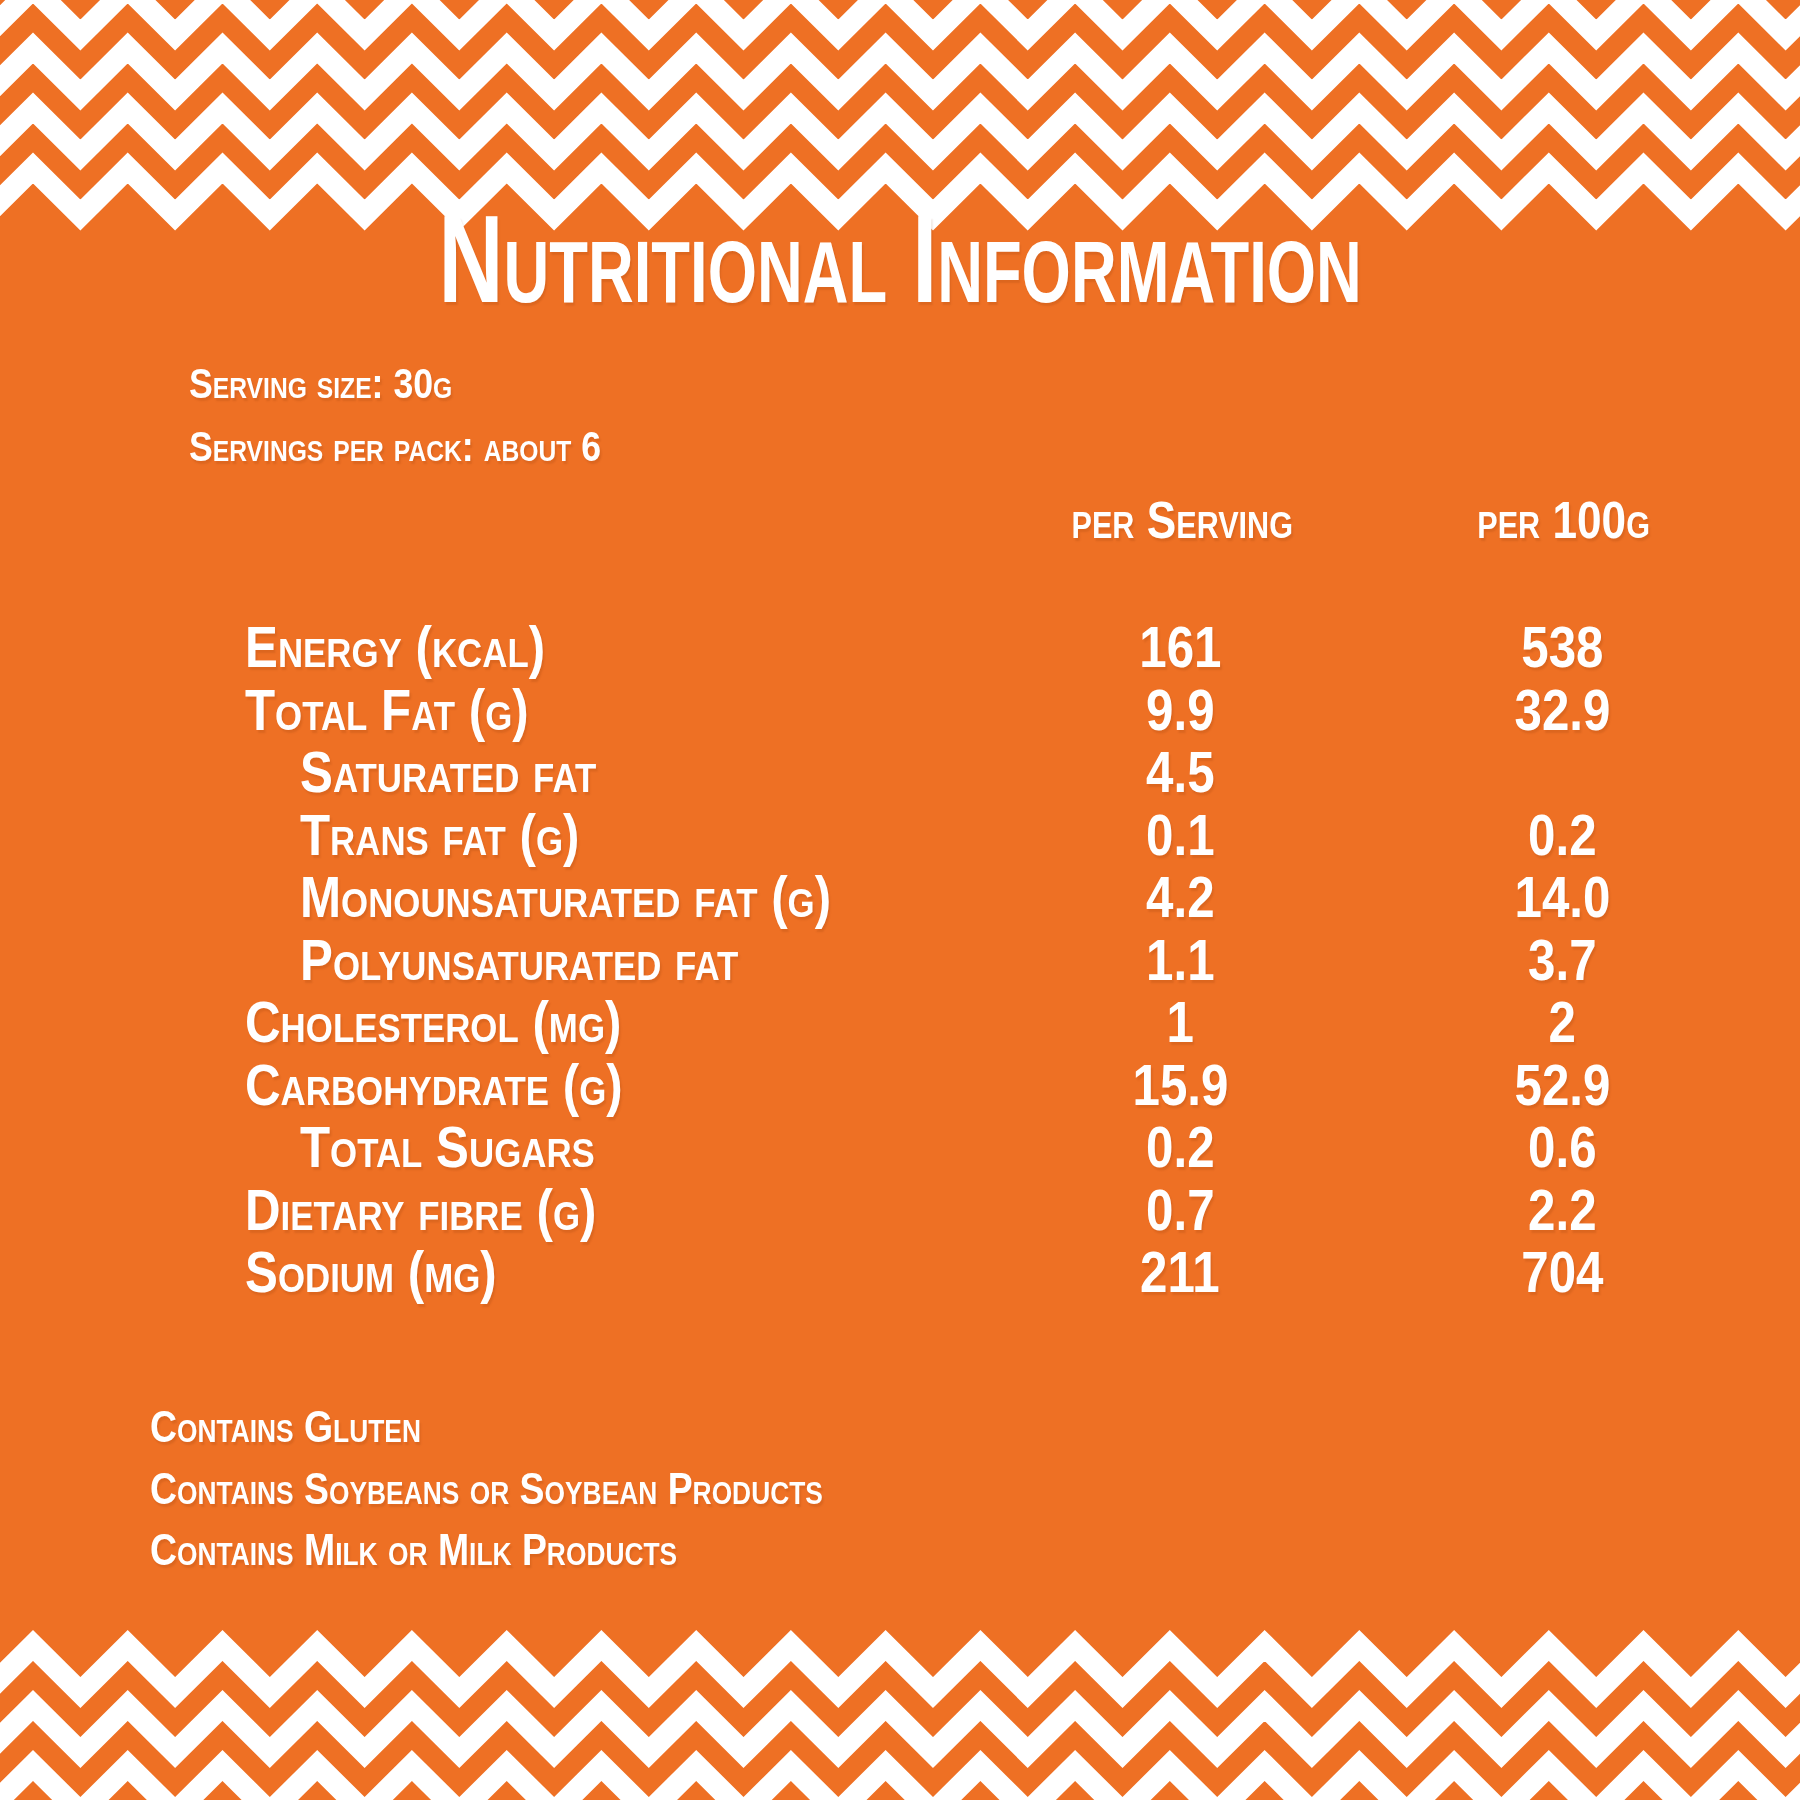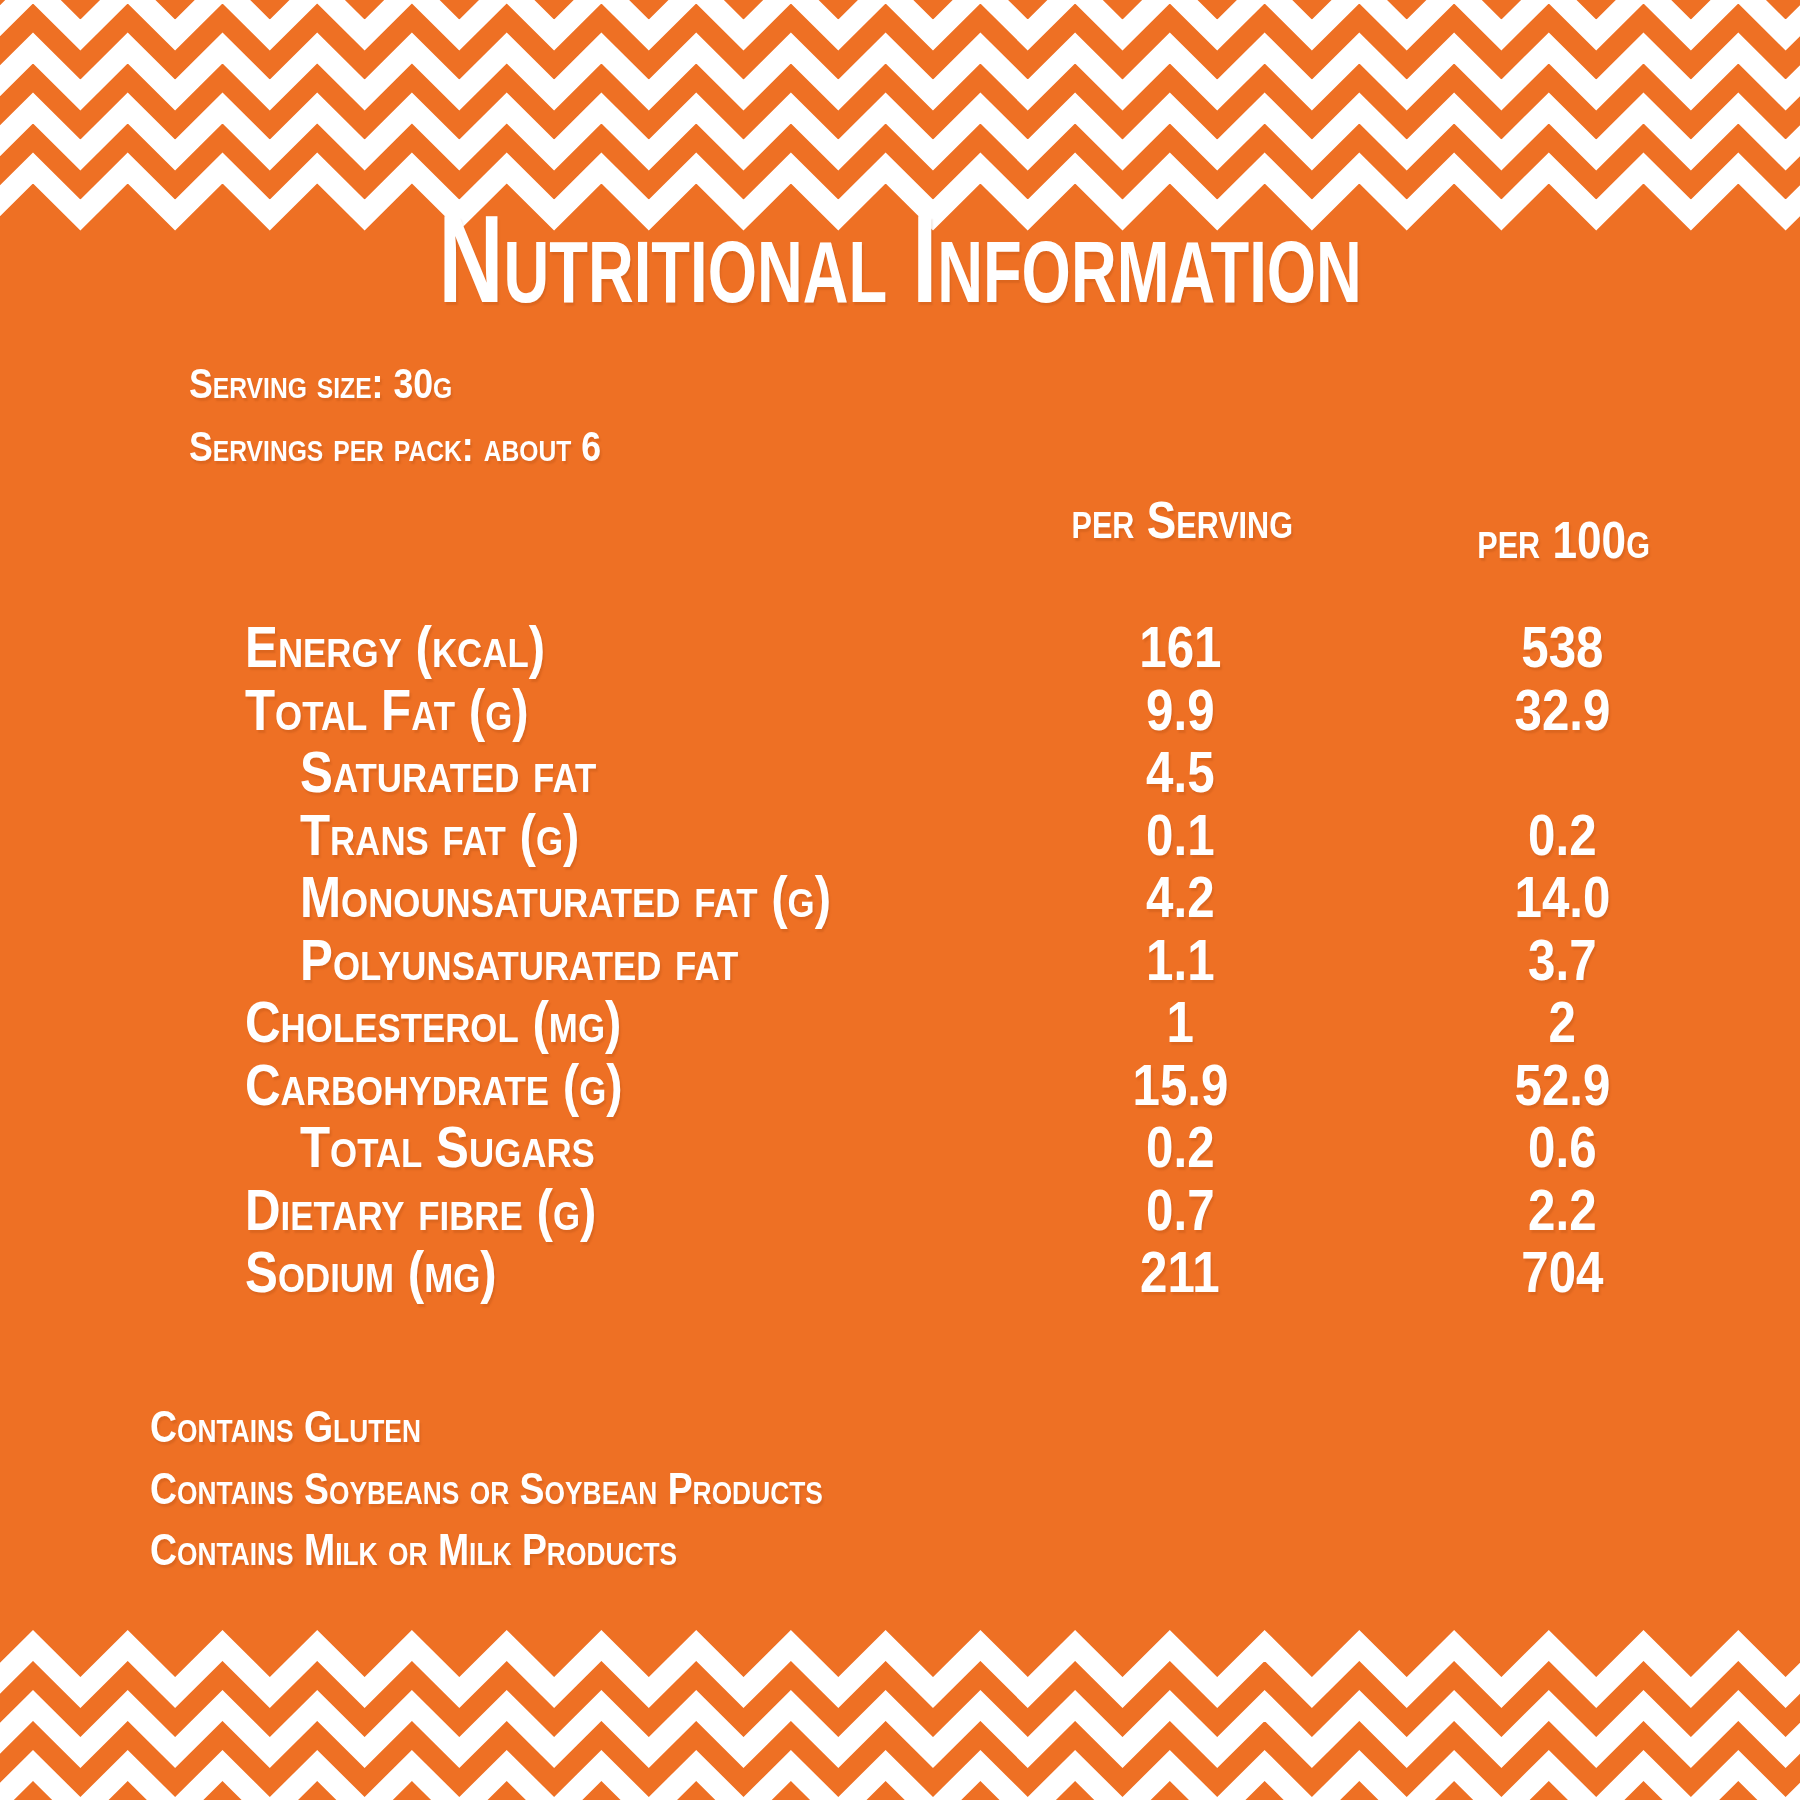--- a/index.html
+++ b/index.html
@@ -54,21 +54,21 @@
   .col-headers {
     position: absolute;
     left: 10px;
     top: 487px;
     width: 1528px;
     height: 66px;
     line-height: 66px;
     font-size: 52px;
   }
   .colbox1 { position: absolute; left: 1022px; width: 300px; text-align: center; }
-  .colbox2 { position: absolute; left: 1404px; width: 300px; text-align: center; margin-top: 20px; }
+  .colbox2 { position: absolute; left: 1404px; width: 300px; text-align: center; }
 
   .nutrition-rows {
     position: absolute;
     left: 8px;
     top: 616px;
     width: 1800px;
     font-size: 58px;
   }
   .row { position: relative; height: 62.5px; line-height: 62.5px; width: 1800px; }
   .lab { position: absolute; left: 237px; }

